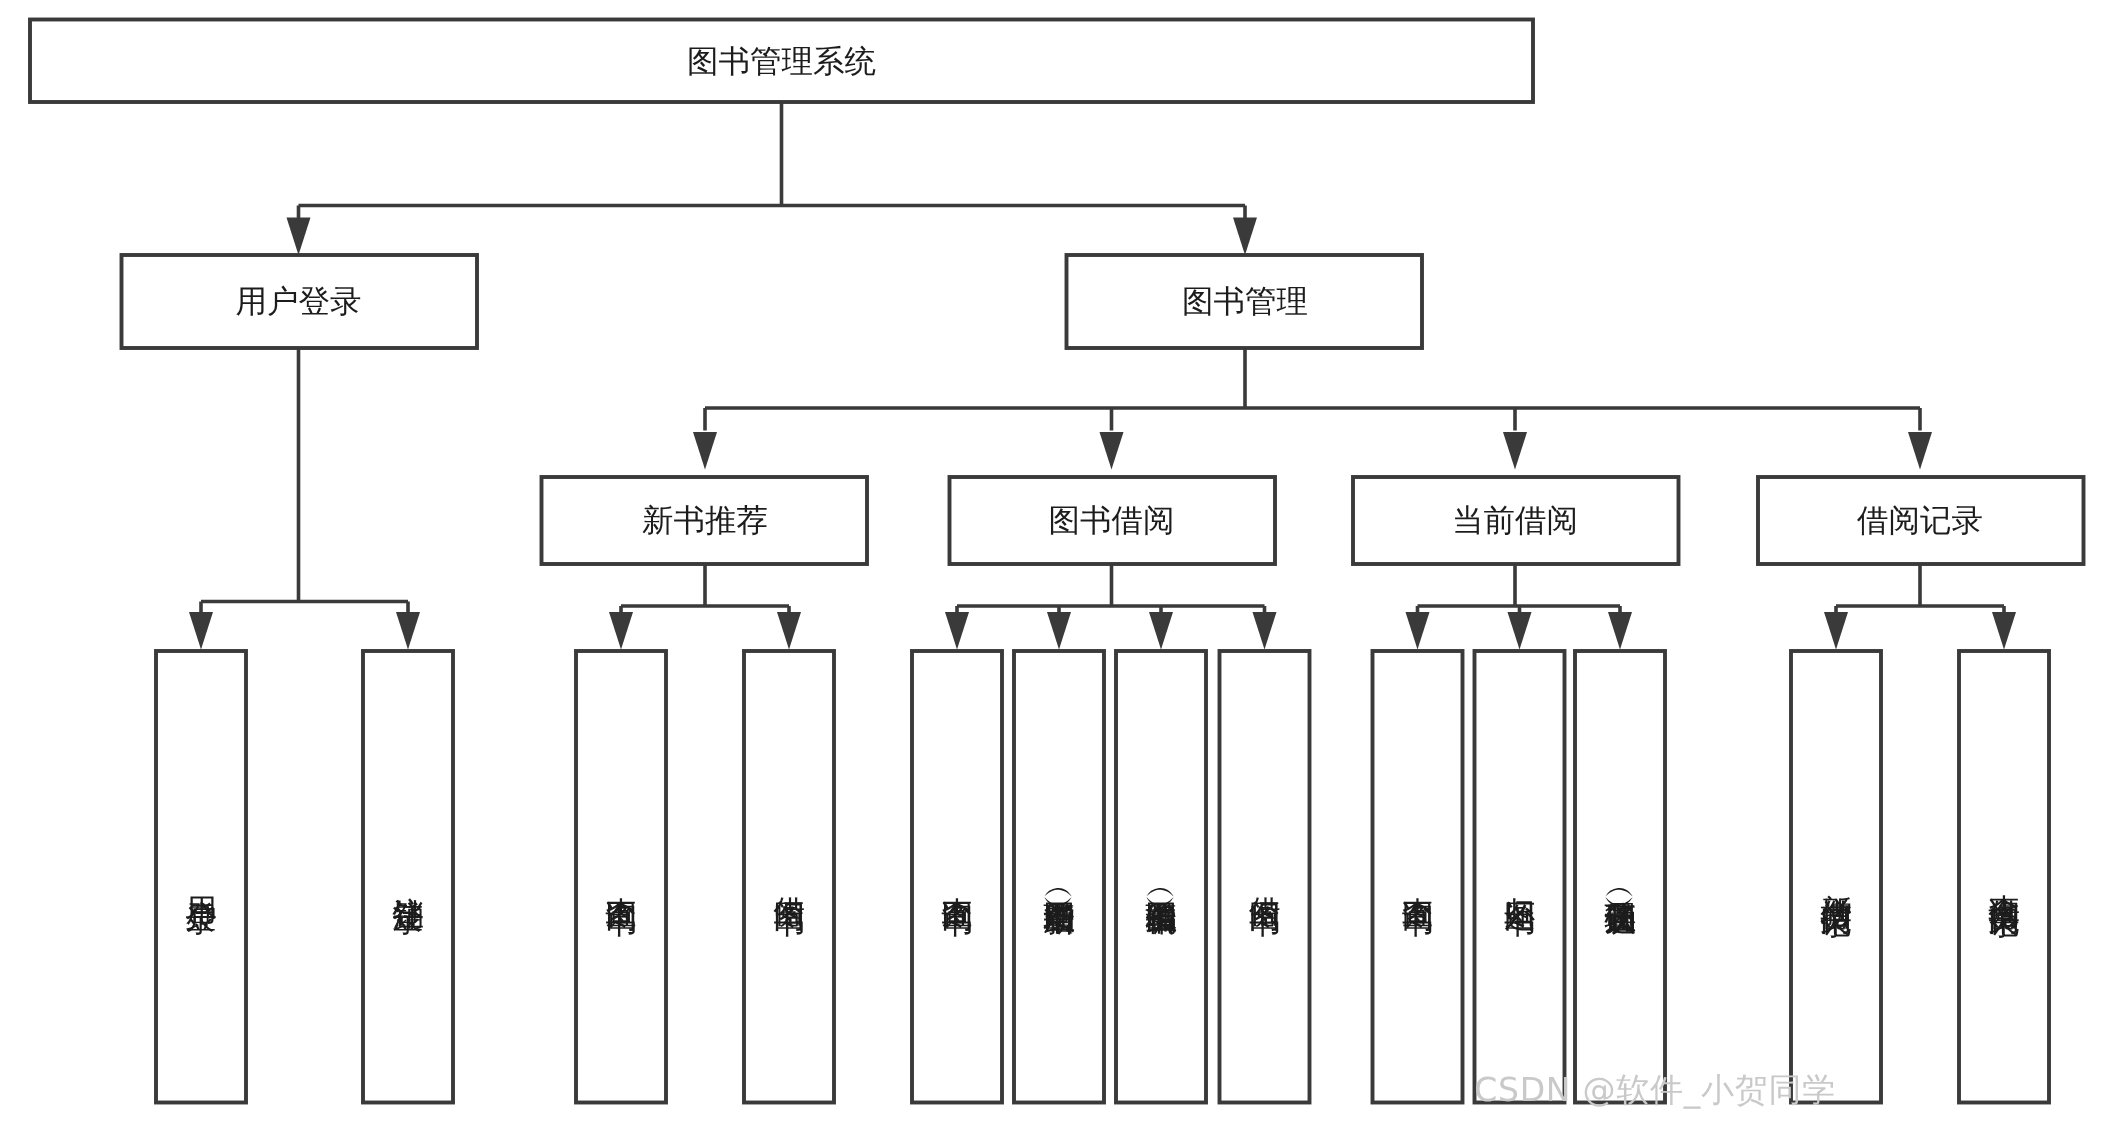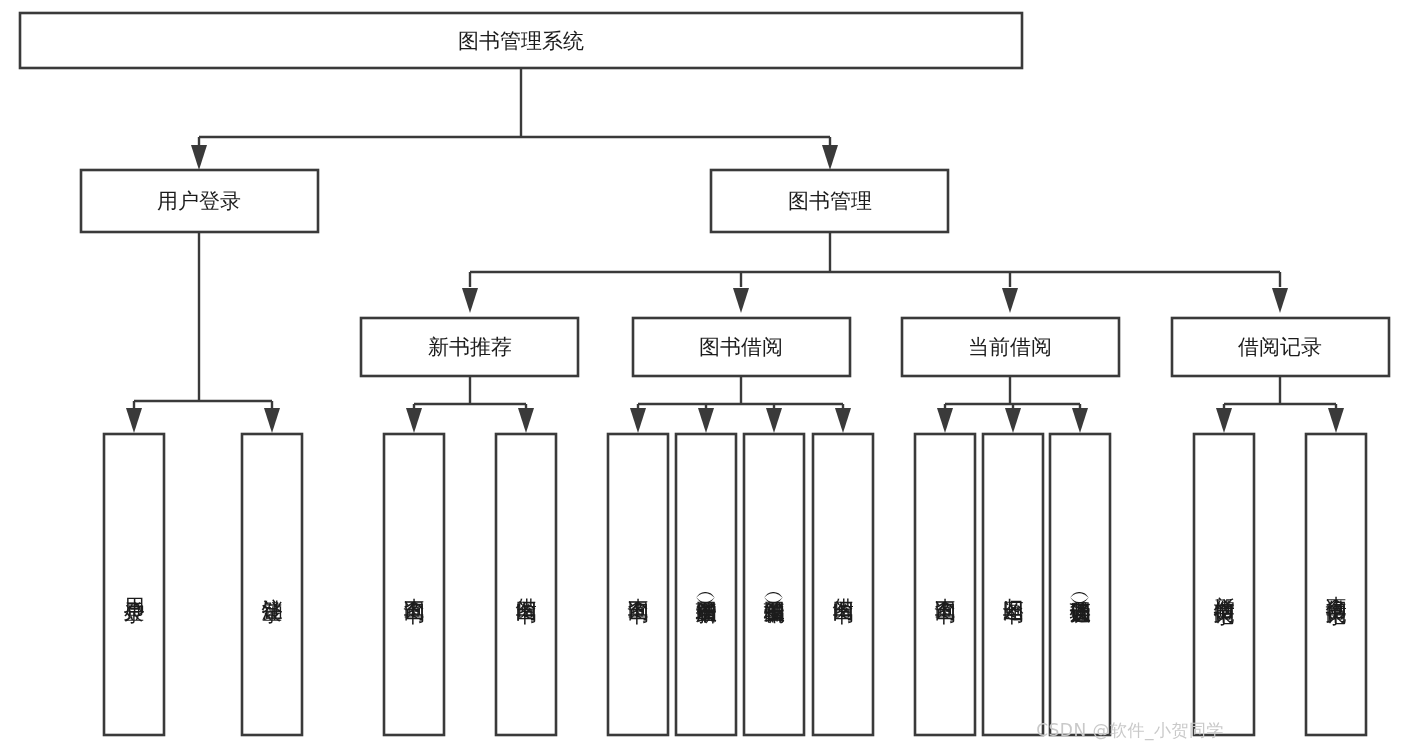--- a/index.html
+++ b/index.html
@@ -65,21 +65,21 @@
     letter-spacing: 2px;
     color: #1c1c1c;
     white-space: nowrap;
     pointer-events: none;
   }
   .watermark {
     position: absolute;
     right: 10px;
     bottom: 5px;
     font-family: "DejaVu Sans", "Liberation Sans", sans-serif;
-    font-size: 17px;
+    font-size: 22px;
     color: #c9c9c9;
     letter-spacing: 0.5px;
     white-space: nowrap;
   }
 </style>
 </head>
 <body>
 
 <div id="diagram-root">
 

